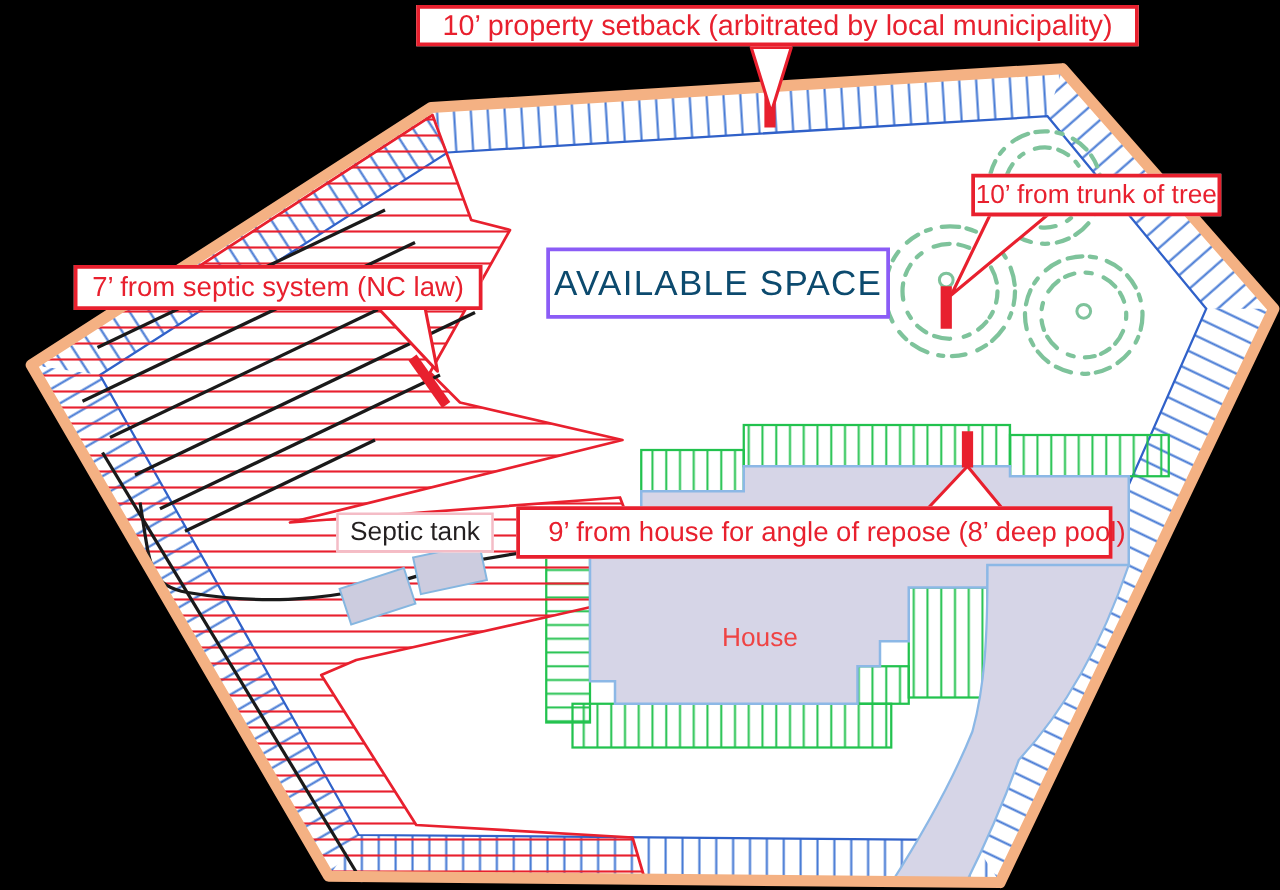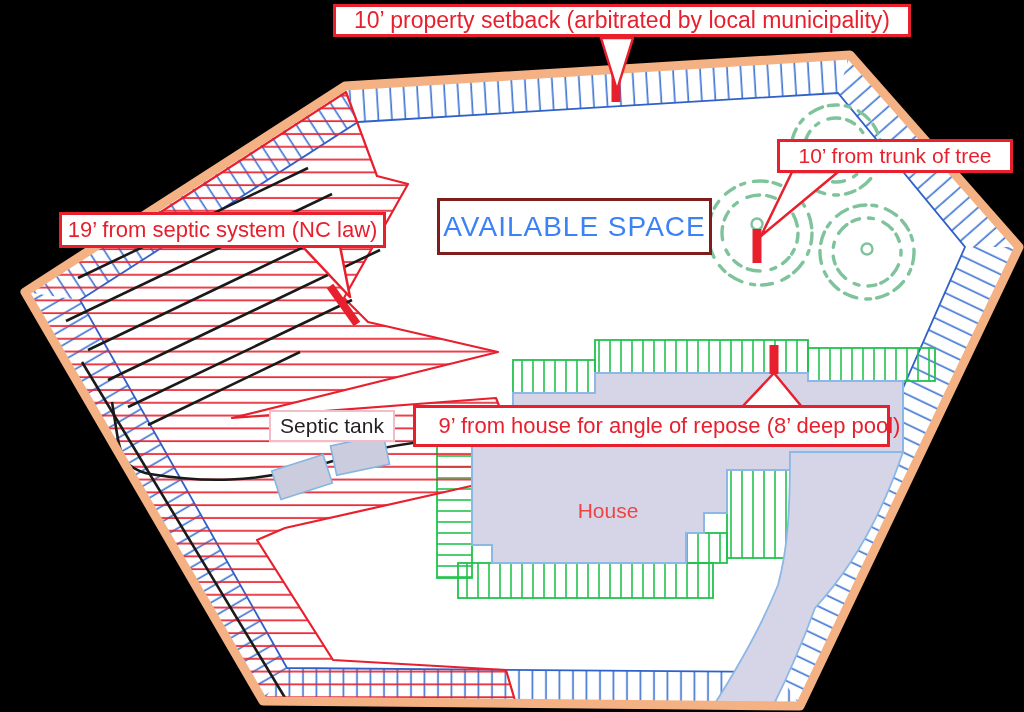--- a/index.html
+++ b/index.html
@@ -6,21 +6,21 @@
   #stage{position:relative;width:1024px;height:712px;background:#000;overflow:hidden;
          font-family:"Liberation Sans",sans-serif;}
   #stage svg{position:absolute;left:0;top:0;}
   .callout{position:absolute;background:#fff;border:3px solid #e8202e;color:#e8202e;
            display:flex;align-items:center;justify-content:center;white-space:nowrap;
            box-sizing:border-box;}
   .minilabel{position:absolute;background:#fff;border:2px solid #f4bcc6;color:#231f20;
              display:flex;align-items:center;justify-content:center;white-space:nowrap;
              box-sizing:border-box;}
   .plain{position:absolute;color:#ef4444;white-space:nowrap;margin-top:44px;}
-  .green-box{position:absolute;background:#fff;border:3px solid #7f1d1d;color:#3b82f6;
+  .green-box{position:absolute;background:#fff;border:3px solid #8b5cf6;color:#0c4a6e;
              display:flex;align-items:center;justify-content:center;white-space:nowrap;
              box-sizing:border-box;letter-spacing:1px;}
 </style>
 </head>
 <body>
 
 <div id="stage">
 <svg width="1024" height="712" viewBox="0 0 1024 712">
   <defs>
     <pattern id="pbTop" width="13.5" height="13.5" patternUnits="userSpaceOnUse" patternTransform="rotate(-3.5)">
@@ -135,23 +135,23 @@
   <g fill="#ffffff" stroke="#e8202e" stroke-width="2.5" stroke-linejoin="round">
     <polygon points="601,38 633,38 617,90"></polygon>
     <polygon points="792,172 838,172 761,236"></polygon>
     <polygon points="302,246 340,246 350,297"></polygon>
     <polygon points="742,407 802,407 774,373"></polygon>
   </g>
 </svg>
 
 <div class="callout" style="left:333px;top:4px;width:578px;height:33px;font-size:23px;">10’ property setback (arbitrated by local municipality)</div>
 
-<div class="callout" style="left:777px;top:139px;width:236px;height:34px;font-size:21px;">10’ from trunk of tree</div>
+<div class="callout" style="left:777px;top:139px;width:200px;height:34px;font-size:21px;">10’ from trunk of tree</div>
 
-<div class="callout" style="left:59px;top:212px;width:327px;height:36px;font-size:22px;">19’ from septic system (NC law)</div>
+<div class="callout" style="left:59px;top:212px;width:327px;height:36px;font-size:22px;">7’ from septic system (NC law)</div>
 
 <div class="callout" style="left:413px;top:405px;width:477px;height:42px;font-size:22px;padding-left:36px;">9’ from house for angle of repose (8’ deep pool)</div>
 
 <div class="green-box" style="left:437px;top:198px;width:275px;height:57px;font-size:28px;">AVAILABLE SPACE</div>
 
 
 <div class="minilabel" style="left:269px;top:410px;width:126px;height:32px;font-size:21px;">Septic tank</div>
 
 <div class="plain" style="left:553px;top:455px;width:110px;text-align:center;font-size:21px;">House</div>
 </div>

